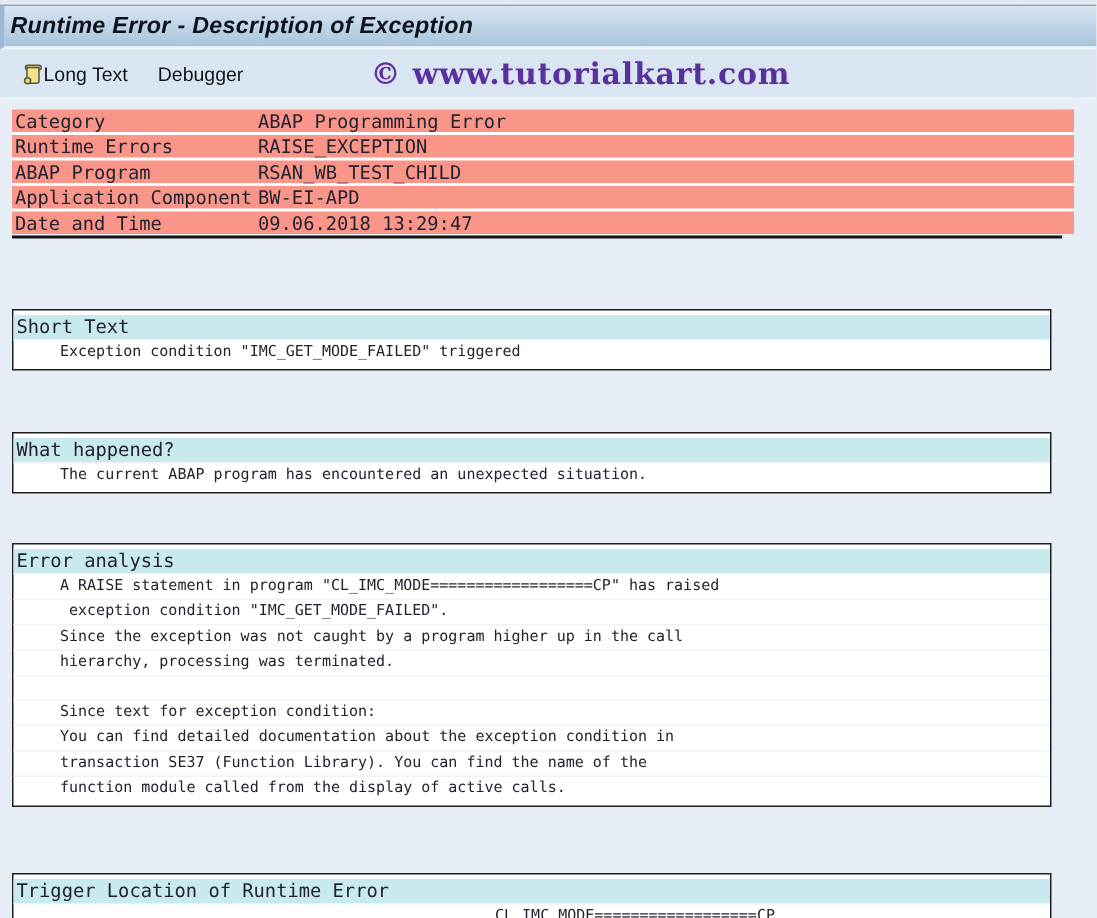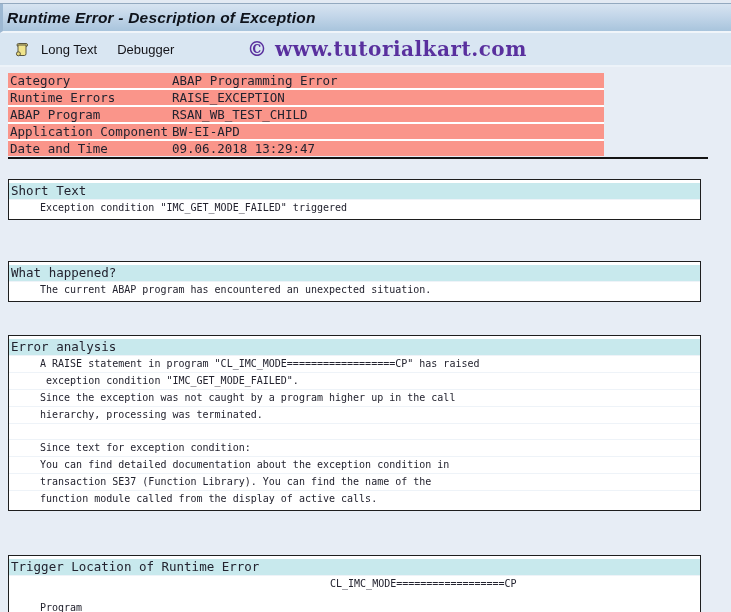--- a/index.html
+++ b/index.html
@@ -31,56 +31,56 @@
   .toolbar {
     height: 34px; background: #d9e6f2;
     border-bottom: 2px solid #edf3f9;
     display: flex; align-items: center;
     padding-left: 8px; position: relative;
   }
   .tb-btn {
     background: transparent; border: none; cursor: pointer;
     font-family: "Liberation Sans", sans-serif;
     font-size: 13px; color: #141419;
-    display: flex; align-items: center; gap: 12px;
+    display: flex; align-items: center; gap: 0;
     padding: 4px 6px;
   }
   .tb-btn + .tb-btn { margin-left: 8px; }
   .tb-btn .icon { display: inline-flex; }
   .watermark {
     position: absolute; left: 247px; top: 50%;
     transform: translateY(-50%);
     font-family: "DejaVu Serif", serif;
     font-size: 20px; font-weight: bold;
     color: #4c1d95; opacity: 0.9;
     letter-spacing: 0.5px;
     pointer-events: none;
   }
 
   
   .content { padding: 6px 0 0 8px; }
 
   .error-table {
-    width: 596px; background: #ffffff;
+    width: 708px; background: #ffffff;
     display: flex; flex-direction: column; gap: 2px; border-radius: 17px;
   }
   .erow {
     background: #fa958a; height: 15px;
     display: flex; align-items: center;
     padding-left: 2px; font-size: 12.5px;
   }
   .elabel { width: 162px; flex: none; }
   .table-underline { width: 700px; height: 2px; background: #141414; margin-top: 1px; }
 
   .box {
     width: 693px; background: #ffffff;
     border: 1px solid #1e1e1e;
     padding: 3px 0;
   }
-  .box-short   { margin-top: 20px; }
+  .box-short   { margin-top: 47px; }
   .box-what    { margin-top: 41px; }
   .box-error   { margin-top: 33px; }
   .box-trigger { margin-top: 44px; }
 
   .box-header {
     height: 16px; line-height: 16px;
     background: #c8e9ed;
     padding-left: 2px; font-size: 12.5px;
   }
   .box-line {

